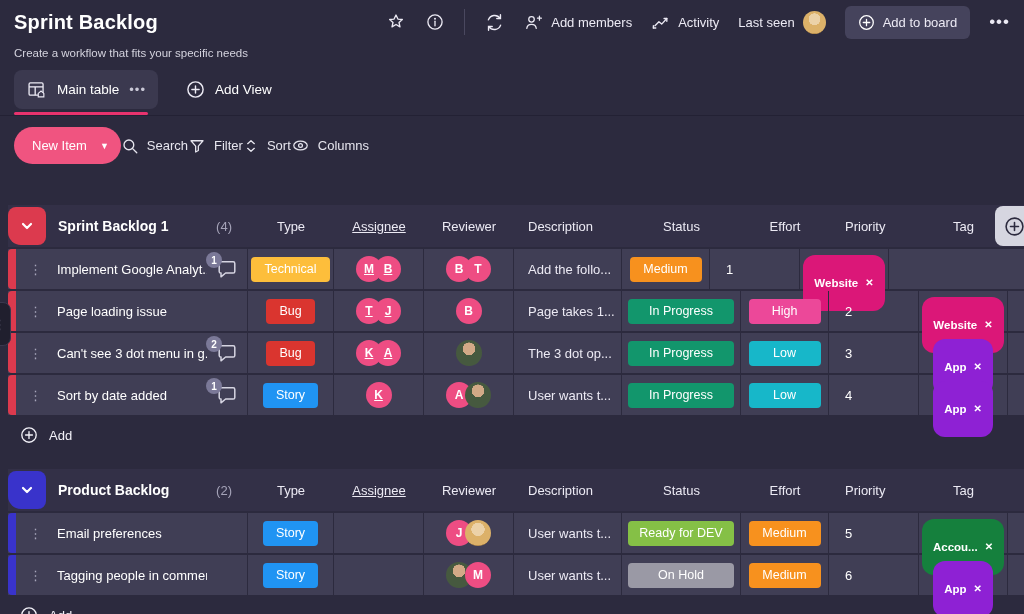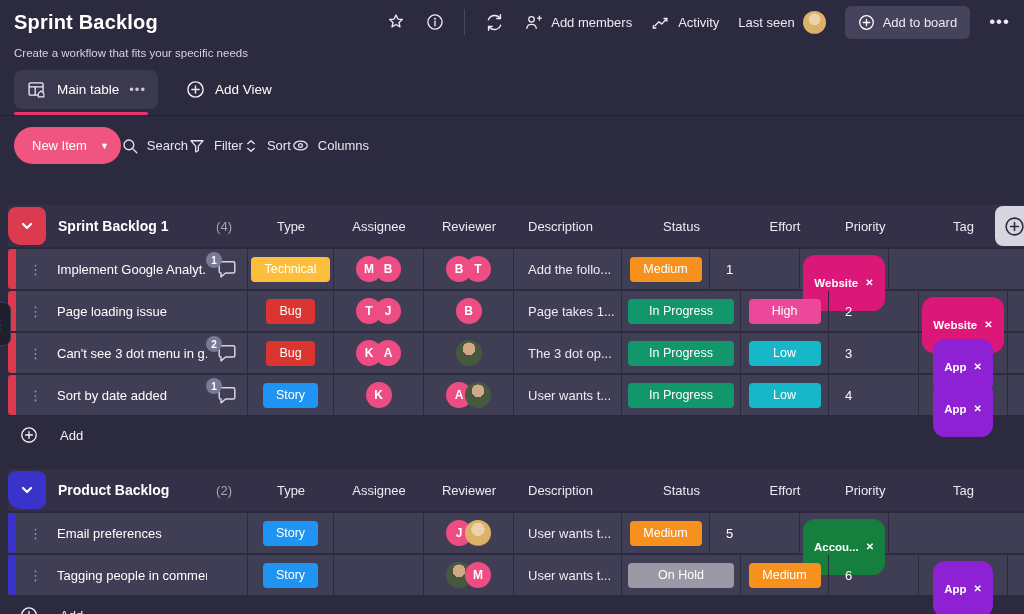--- a/index.html
+++ b/index.html
@@ -48,21 +48,21 @@
   .gname{font-size:14px;font-weight:700;margin-left:12px;flex:1;cursor:pointer;white-space:nowrap;}
   .gcount{font-size:13px;color:#a5a3b8;margin-right:16px;}
   .hc{display:flex;align-items:center;justify-content:center;font-size:13px;font-weight:500;
       color:#eceaf4;box-sizing:border-box;cursor:pointer;}
   .row{display:flex;align-items:stretch;height:40px;margin-top:2px;margin-left:8px;background:#403e55;}
   .bar{width:8px;flex:0 0 auto;border-radius:4px 0 0 4px;}
   .cell{display:flex;align-items:center;justify-content:center;box-sizing:border-box;
         border-right:1px solid #2c2a3e;}
   .c-name{width:232px;flex:0 0 auto;justify-content:flex-start;position:relative;}
   .c-type{width:86px;flex:0 0 auto;}
-  .c-assignee{width:90px;flex:0 0 auto;}
+  .c-assignee{width:90px;flex:0 0 auto;text-decoration:underline;}
   .c-reviewer{width:90px;flex:0 0 auto;}
   .c-desc{width:108px;flex:0 0 auto;justify-content:flex-start;padding-left:14px;}
   .c-status{width:119px;flex:0 0 auto;}
   .c-effort{width:88px;flex:0 0 auto;}
   .c-priority{width:90px;flex:0 0 auto;justify-content:flex-start;padding-left:16px;}
   .c-tag{width:89px;flex:0 0 auto;}
   .c-stub{flex:1;border-right:none;}
   .dots3{color:#a8a6bc;font-size:13px;margin-left:13px;cursor:pointer;}
   .iname{font-size:13px;margin-left:15px;white-space:nowrap;overflow:hidden;max-width:150px;}
   .desc{font-size:13px;color:#eceaf4;white-space:nowrap;}
@@ -73,21 +73,21 @@
   .pill.med{width:72px;padding:0;}
   .tag{display:inline-flex;align-items:center;gap:7px;height:24px;padding:16px 11px;border-radius:12px;
        font-size:11.5px;font-weight:700;color:#fff;cursor:pointer;white-space:nowrap;margin-top:27px;}
   .tag .tx{font-size:10px;cursor:pointer;}
   .avs{display:inline-flex;}
   .avs .avatar + .avatar{margin-left:-7px;}
   .bubble{position:absolute;right:9px;top:50%;transform:translateY(-50%);width:22px;height:20px;cursor:pointer;}
   .badge{position:absolute;top:-7px;left:-10px;min-width:16px;height:16px;border-radius:50%;
          background:#7b7998;font-size:10px;font-weight:600;color:#fff;display:flex;align-items:center;
          justify-content:center;}
-  .addrow{display:flex;align-items:center;gap:22px;height:32px;margin:4px 0 0 20px;font-size:13px;
+  .addrow{display:flex;align-items:center;gap:11px;height:32px;margin:4px 0 0 20px;font-size:13px;
           color:#f2f1f8;cursor:pointer;}
   
   .left-handle{position:absolute;left:-11px;top:302px;width:22px;height:44px;background:#201f2e;
                border:1px solid #3a384e;border-radius:8px;display:flex;align-items:center;
                justify-content:flex-end;padding-right:4px;box-sizing:border-box;color:#8886a0;
                font-size:13px;cursor:pointer;}
   .addcol-btn{position:absolute;left:995px;top:206px;width:44px;height:40px;background:#d6d6e0;
               border-radius:8px;display:flex;align-items:center;padding-left:9px;box-sizing:border-box;
               cursor:pointer;}
 </style>
@@ -471,20 +471,23 @@
           </div>
       <div class="cell c-reviewer">
             <span class="avs">
               <span class="avatar">J</span>
               <span class="avatar photo-woman"></span>
             </span>
           </div>
       <div class="cell c-desc">
             <span class="desc">User wants t...</span>
           </div>
+      <div class="cell c-status">
+            <span class="pill wide" style="background:#85c046">Ready for DEV</span>
+          </div>
       <div class="cell c-effort">
             <span class="pill med" style="background:#f7911e">Medium</span>
           </div>
       <div class="cell c-priority">
             <span class="pri">5</span>
           </div>
       <div class="cell c-tag">
             <span class="tag" style="background:#15803d">
               <span>Accou...</span>
               <span class="tx">✕</span>

